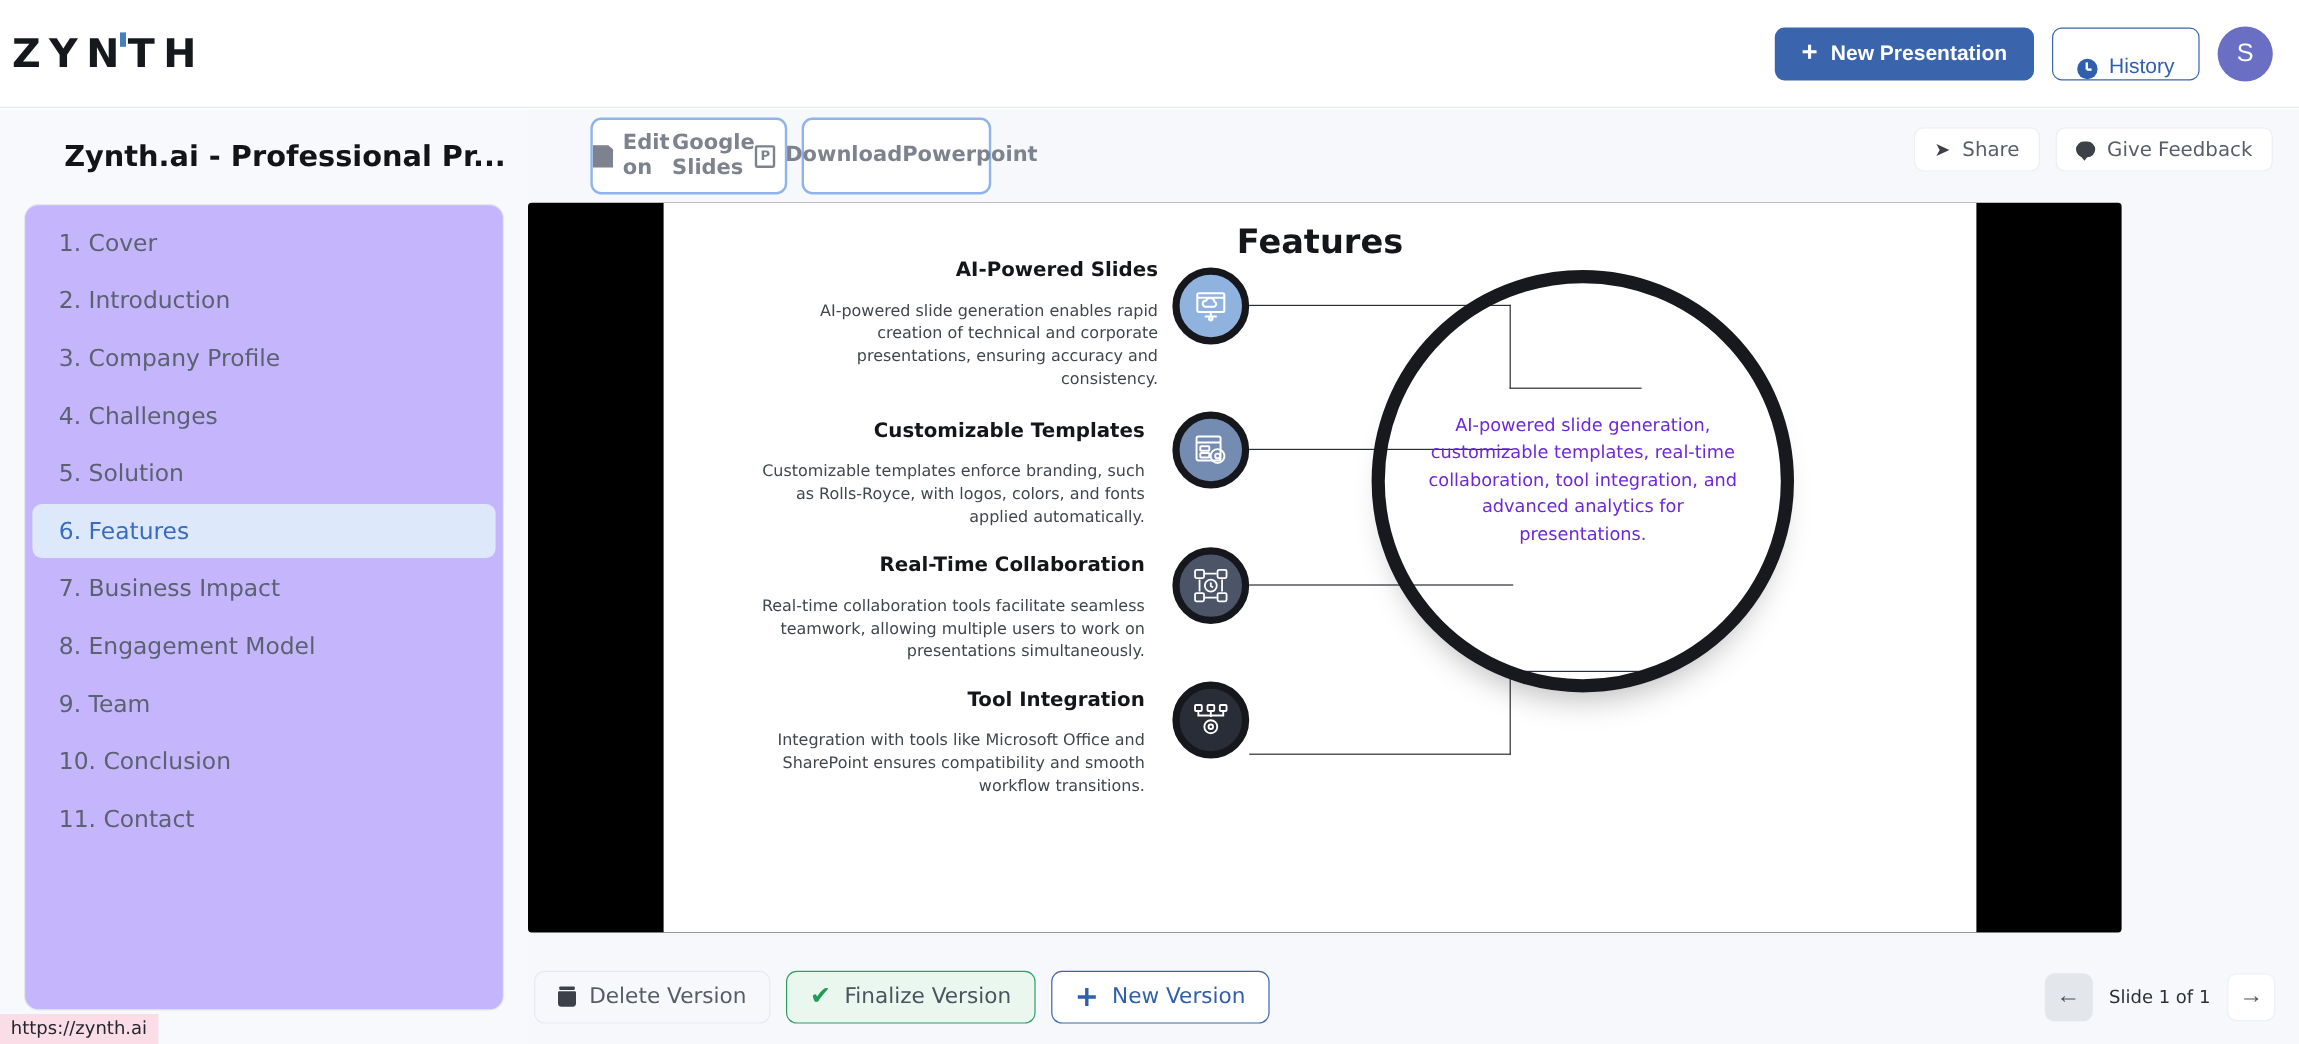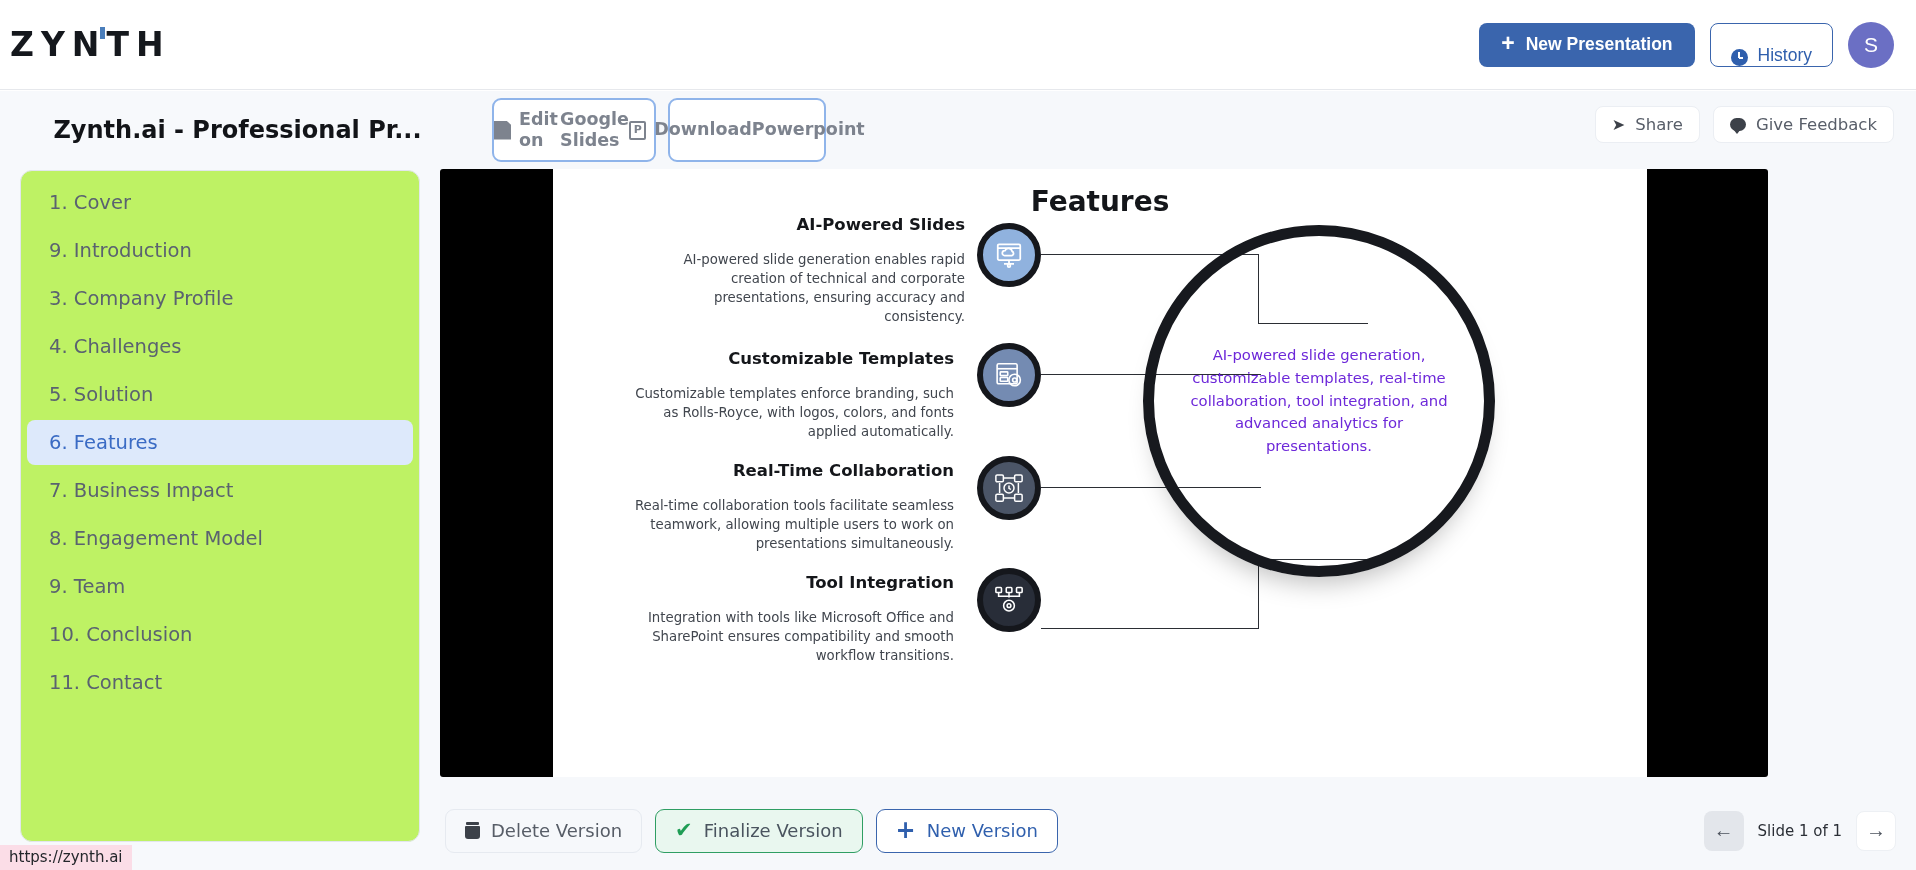--- a/index.html
+++ b/index.html
@@ -84,21 +84,21 @@
     text-align: center;
   }
   .sidebar-title {
     margin: 25px 0 0 35px;
     font-size: 24px; font-weight: bold; color: #121418;
     font-family: "DejaVu Sans", sans-serif;
   }
   .slide-list {
     margin: 26px 20px 0 20px;
     border: 1px solid #e2e6ed; border-radius: 12px;
-    background: #bef264;
+    background: #c4b5fd;
     height: 672px;
     overflow: hidden;
     padding-top: 6px;
   }
   .slide-item {
     height: 45px; margin: 3px 6px;
     display: flex; align-items: center;
     padding-left: 22px;
     font-size: 19.5px; color: #5a6270;
     border-radius: 8px; cursor: pointer;
@@ -305,21 +305,21 @@
     <div class="avatar">
       <span>S</span>
     </div>
   </div>
 </div>
 
 <div class="sidebar">
   <div class="sidebar-title">Zynth.ai - Professional Pr...</div>
   <div class="slide-list">
     <div class="slide-item">1. Cover</div>
-    <div class="slide-item">9. Introduction</div>
+    <div class="slide-item">2. Introduction</div>
     <div class="slide-item">3. Company Profile</div>
     <div class="slide-item">4. Challenges</div>
     <div class="slide-item">5. Solution</div>
     <div class="slide-item active">6. Features</div>
     <div class="slide-item">7. Business Impact</div>
     <div class="slide-item">8. Engagement Model</div>
     <div class="slide-item">9. Team</div>
     <div class="slide-item">10. Conclusion</div>
     <div class="slide-item">11. Contact</div>
   </div>

